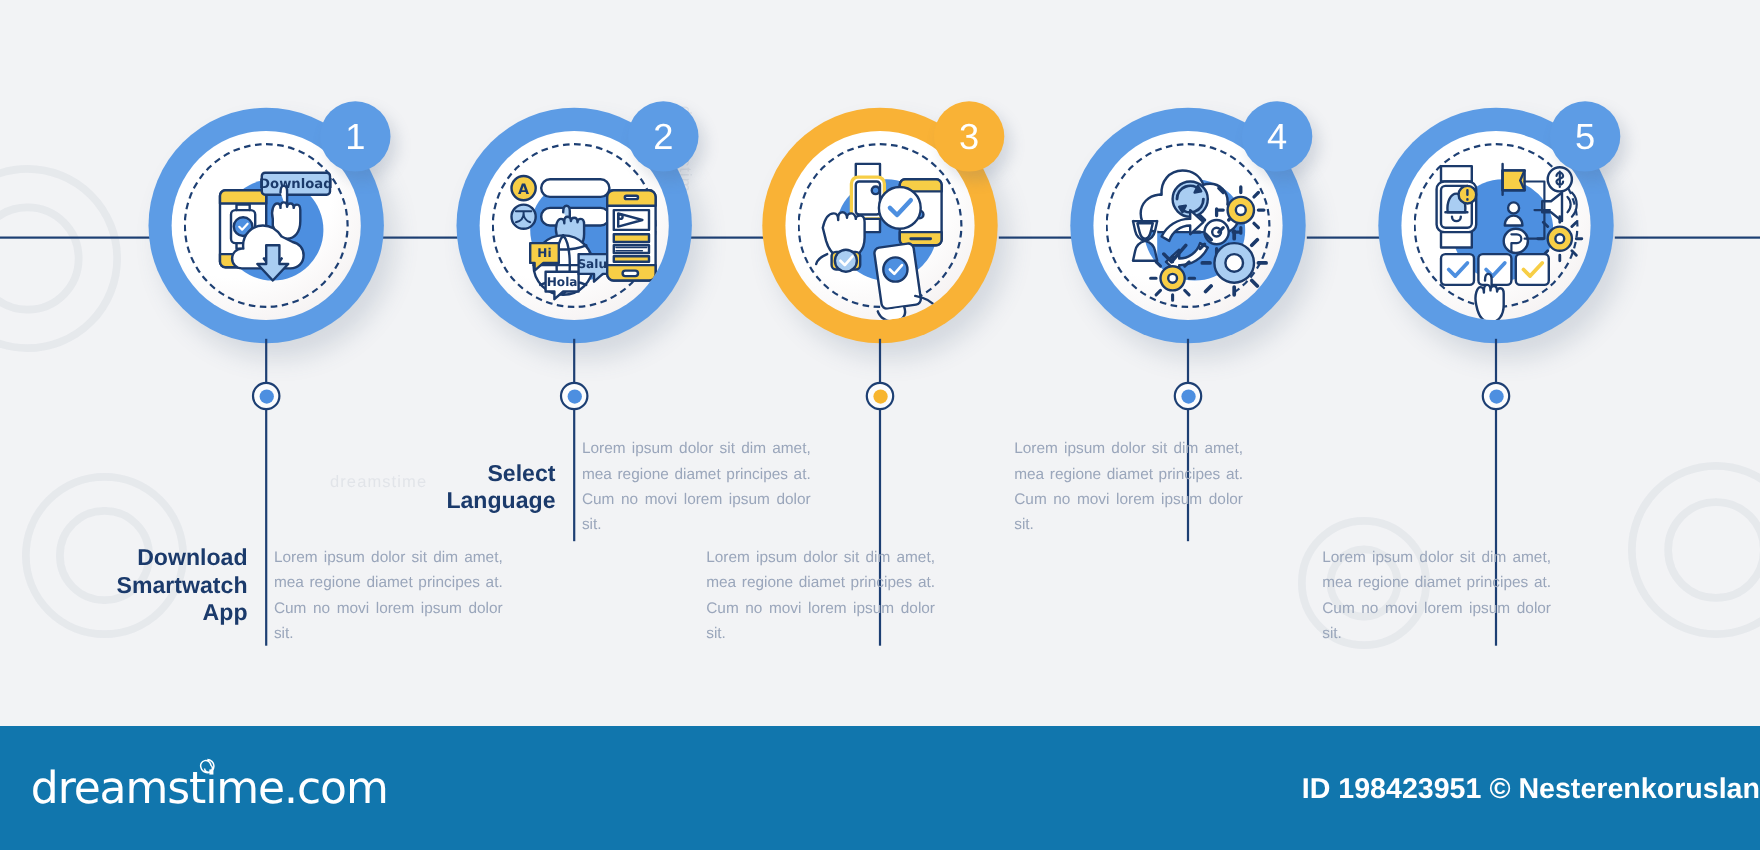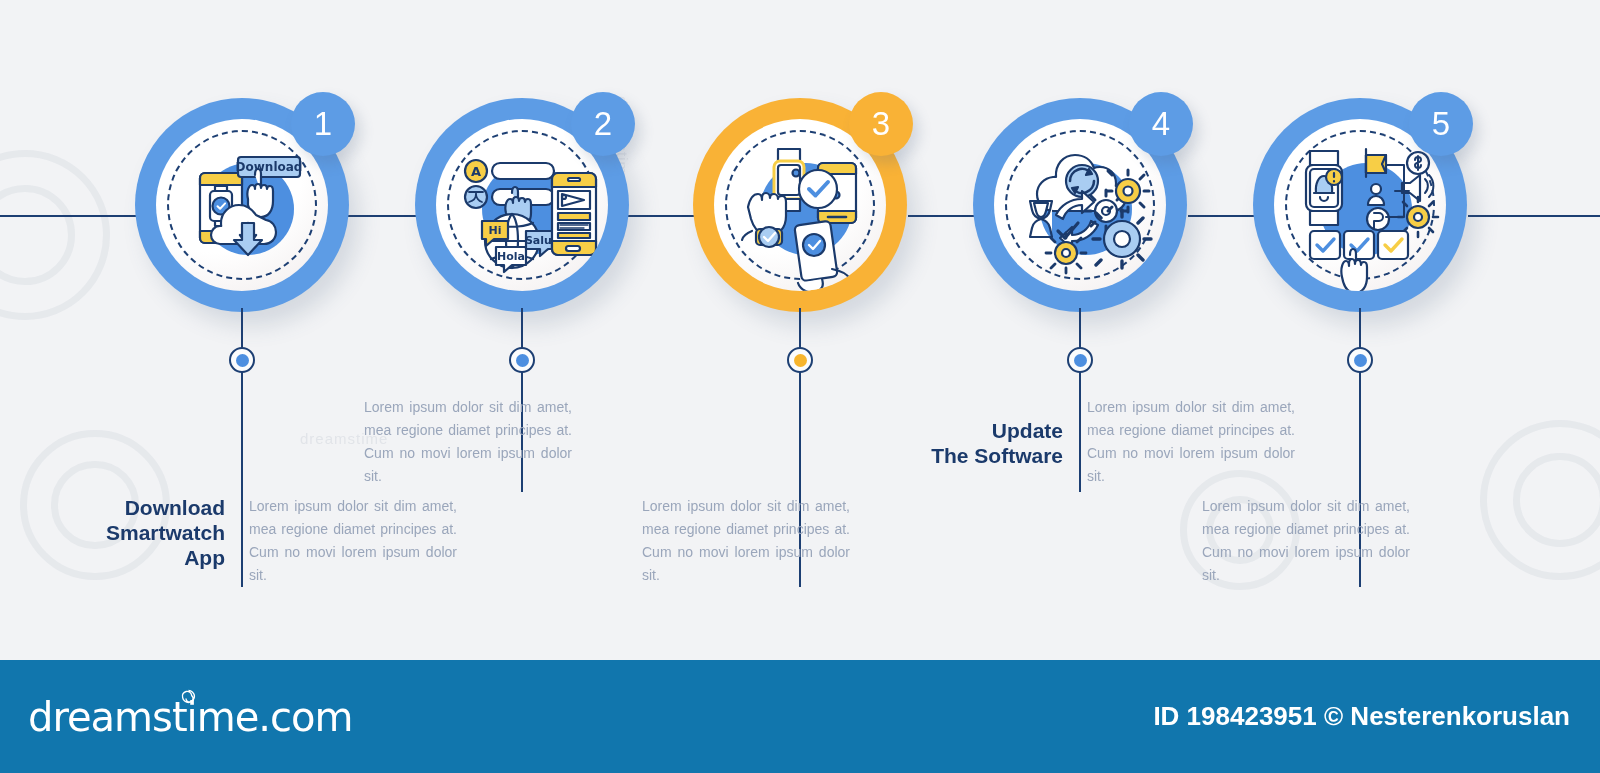--- a/index.html
+++ b/index.html
@@ -158,21 +158,20 @@
   }
   .brand-spiral {
     position: absolute;
     top: -6px; left: 152px;
     width: 17px; height: 17px;
   }
   .credit {
     color: #ffffff;
     font-size: 26px;
     font-weight: bold;
-    margin-right: 30px;
   }
   .footer-strip {
     position: absolute;
     left: 0; bottom: 113px;
     width: 1600px; height: 4px;
     background: #f2f3f5;
   }
 </style>
 </head>
 <body>
@@ -273,20 +272,24 @@
   </svg></div>
         </div>
       </div>
       <div class="badge" style="left: 571px; top: 92px; right: auto;">2</div>
       <div class="vline" style="left: 521px; top: 308px; height: 54px;"></div>
       <div class="node-dot" style="left: 509px; top: 347px;">
         <i></i>
       </div>
       <div class="vline" style="left: 521px; top: 372px; height: 120px;"></div>
       <div class="txt-block" style="left: 357px; top: 396px; width: 400px;">
+        <div class="txt-title" style="width: 165px; padding-top: 22px;">
+          <div>Select</div>
+          <div>Language</div>
+        </div>
         <div class="txt-body">Lorem ipsum dolor sit dim amet, mea regione diamet principes at. Cum no movi lorem ipsum dolor sit.</div>
       </div>
       <div class="step-circle accent" style="left: 693px; top: 98px;">
         <div class="step-inner">
           <div class="blob"></div>
           <div class="dash-ring"></div>
           <div class="art"><svg viewBox="0 0 172 172" width="172" height="172">
     <g stroke="#1b3a6b" stroke-width="2.2" fill="none" stroke-linejoin="round" stroke-linecap="round">
       <path d="M64 30h22v12H64z" fill="#ffffff"></path>
       <rect x="60" y="42" width="30" height="38" rx="6" fill="#ffffff" stroke="#f7ce46" stroke-width="3"></rect>
@@ -355,24 +358,20 @@
   </svg></div>
         </div>
       </div>
       <div class="badge" style="left: 1129px; top: 92px; right: auto;">4</div>
       <div class="vline" style="left: 1079px; top: 308px; height: 54px;"></div>
       <div class="node-dot" style="left: 1067px; top: 347px;">
         <i></i>
       </div>
       <div class="vline" style="left: 1079px; top: 372px; height: 120px;"></div>
       <div class="txt-block" style="left: 915px; top: 396px; width: 400px;">
-        <div class="txt-title" style="width: 165px; padding-top: 22px;">
-          <div>Update</div>
-          <div>The Software</div>
-        </div>
         <div class="txt-body">Lorem ipsum dolor sit dim amet, mea regione diamet principes at. Cum no movi lorem ipsum dolor sit.</div>
       </div>
       <div class="step-circle" style="left: 1253px; top: 98px;">
         <div class="step-inner">
           <div class="blob"></div>
           <div class="dash-ring"></div>
           <div class="art"><svg viewBox="0 0 172 172" width="172" height="172">
     <g stroke="#1b3a6b" stroke-width="2.2" fill="none" stroke-linejoin="round" stroke-linecap="round">
       <path d="M36 32h28v14H36z" fill="#ffffff"></path>
       <rect x="32" y="46" width="36" height="46" rx="7" fill="#ffffff"></rect>

